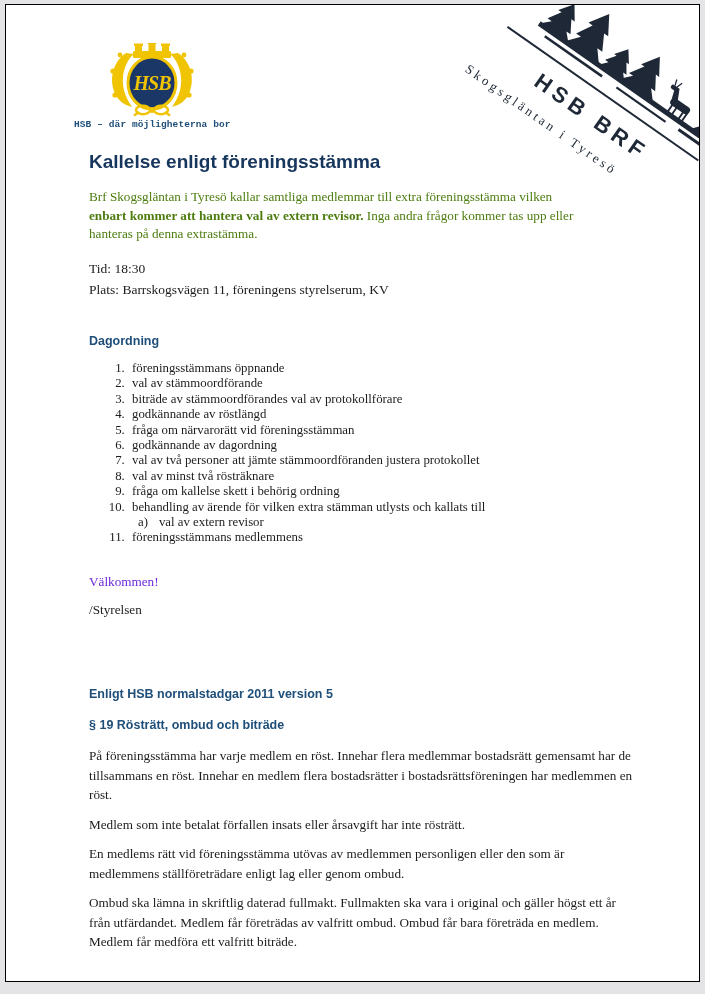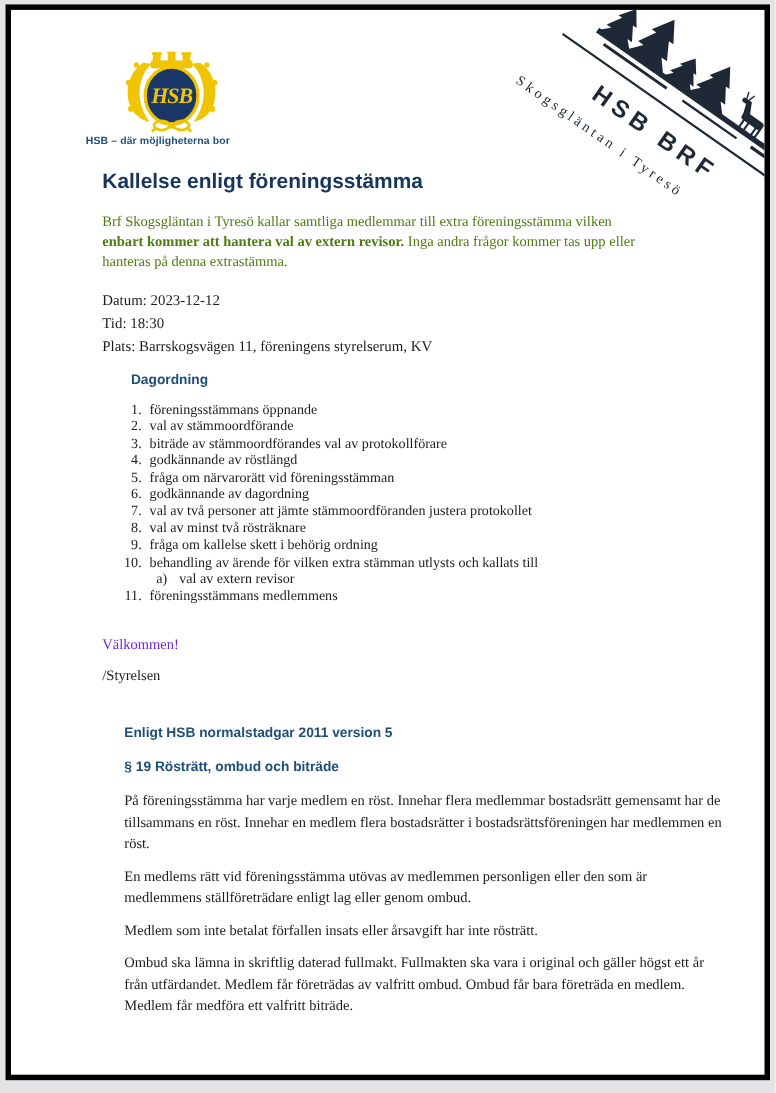--- a/index.html
+++ b/index.html
@@ -3,28 +3,28 @@
 <meta charset="utf-8">
 <style>
   html,body{margin:0;padding:0;}
   body{
     width:705px;height:994px;position:relative;
     background:#e4e4e6;overflow:hidden;
     font-family:"Liberation Serif", serif;
   }
   .page{
     position:absolute;left:5px;top:4px;right:5px;bottom:12px;
-    background:#ffffff;border:5px solid #000000;
+    background:#ffffff;border:1px solid #000000;
     overflow:hidden;
   }
   
   .crest{position:absolute;left:100px;top:38px;width:92px;height:74px;}
   .tagline{
     position:absolute;left:68px;top:114px;
-    font-family:Liberation Sans, sans-serif;font-weight:bold;
+    font-family:Liberation Mono, monospace;font-weight:bold;
     font-size:9.5px;color:#1F4E79;letter-spacing:0.1px;
   }
   
   .stamp{
     position:absolute;left:502px;top:21px;width:420px;height:160px;
     transform:rotate(35deg);transform-origin:0 0;
     color:#1e2836;pointer-events:none;
   }
   .stamp .forest{position:absolute;left:24px;top:-70px;width:390px;height:64px;}
   .stamp .stamp-line{position:absolute;left:0;top:0;width:233px;height:1.6px;background:#1e2836;}
@@ -41,41 +41,41 @@
   
   .title{
     position:absolute;left:83px;top:146px;margin:0;
     font-family:"Liberation Sans",sans-serif;font-weight:bold;
     font-size:19px;color:#17365D;white-space:nowrap;
   }
   .blue-h{
     font-family:"Liberation Sans",sans-serif;font-weight:bold;
     font-size:12.5px;color:#1F4E79;margin:0;white-space:nowrap;
   }
-  .agenda-heading{position:absolute;left:83px;top:329px;margin-left:26px;}
+  .agenda-heading{position:absolute;left:83px;top:329px;}
   
   .intro{
     position:absolute;left:83px;top:183px;width:585px;margin:0;
     font-size:13.2px;line-height:18.5px;color:#4d7c0f;
     white-space:pre-line;
   }
   .intro strong{font-weight:bold;}
   .details{position:absolute;left:83px;top:253px;color:#1c1c1c;}
   .detail-line{font-size:13.5px;line-height:21px;white-space:nowrap;}
   .agenda{
     position:absolute;left:83px;top:356px;margin:0;padding:0 0 0 39px;
     font-size:12.8px;line-height:15.4px;color:#1c1c1c;
   }
   .agenda li{margin:0;padding:0 0 0 4px;}
   .agenda-sub{font-weight:normal;margin-left:6px;}
   .agenda-sub .sub-text{margin-left:11px;}
   .closing-1{position:absolute;left:83px;top:569px;margin:0;font-size:13.2px;color:#6d28d9;}
   .closing-2{position:absolute;left:83px;top:597px;margin:0;font-size:13.2px;color:#1c1c1c;}
   
-  .statutes{position:absolute;left:83px;top:650px;width:585px;color:#1c1c1c;margin-left:20px;}
+  .statutes{position:absolute;left:83px;top:682px;width:585px;color:#1c1c1c;}
   .statutes .blue-h + .blue-h{margin-top:17px;}
   .statute-p{
     margin:10px 0 0 0;font-size:13.2px;line-height:19.5px;
     white-space:pre-line;
   }
   .statute-p:first-of-type{margin-top:14px;}
 </style>
 </head>
 <body>
 
@@ -152,21 +152,20 @@
     <div class="stamp-sub">Skogsgläntan i Tyresö</div>
   </div>
 
   <h1 class="title">Kallelse enligt föreningsstämma</h1>
 
   <p class="intro"><span>Brf Skogsgläntan i Tyresö kallar samtliga medlemmar till extra föreningsstämma vilken
 </span><strong>enbart kommer att hantera val av extern revisor.</strong><span> Inga andra frågor kommer tas upp eller
 hanteras på denna extrastämma.</span></p>
 
   <div class="details">
-      <div class="detail-line">Datum: 2023-12-12</div>
       <div class="detail-line">Tid: 18:30</div>
       <div class="detail-line">Plats: Barrskogsvägen 11, föreningens styrelserum, KV</div>
     </div>
 
   <h2 class="blue-h agenda-heading">Dagordning</h2>
   <ol class="agenda">
       <li>föreningsstämmans öppnande</li>
       <li>val av stämmoordförande</li>
       <li>biträde av stämmoordförandes val av protokollförare</li>
       <li>godkännande av röstlängd</li>
@@ -182,22 +181,22 @@
   <p class="closing-1">Välkommen!</p>
   <p class="closing-2">/Styrelsen</p>
 
   <div class="statutes">
     <h3 class="blue-h">Enligt HSB normalstadgar 2011 version 5</h3>
     <h3 class="blue-h">§ 19 Rösträtt, ombud och biträde</h3>
     <div>
         <p class="statute-p">På föreningsstämma har varje medlem en röst. Innehar flera medlemmar bostadsrätt gemensamt har de
 tillsammans en röst. Innehar en medlem flera bostadsrätter i bostadsrättsföreningen har medlemmen en
 röst.</p>
+        <p class="statute-p">Medlem som inte betalat förfallen insats eller årsavgift har inte rösträtt.</p>
         <p class="statute-p">En medlems rätt vid föreningsstämma utövas av medlemmen personligen eller den som är
 medlemmens ställföreträdare enligt lag eller genom ombud.</p>
-        <p class="statute-p">Medlem som inte betalat förfallen insats eller årsavgift har inte rösträtt.</p>
         <p class="statute-p">Ombud ska lämna in skriftlig daterad fullmakt. Fullmakten ska vara i original och gäller högst ett år
 från utfärdandet. Medlem får företrädas av valfritt ombud. Ombud får bara företräda en medlem.
 Medlem får medföra ett valfritt biträde.</p>
       </div>
   </div>
 
 </div>
 
 </body></html>

